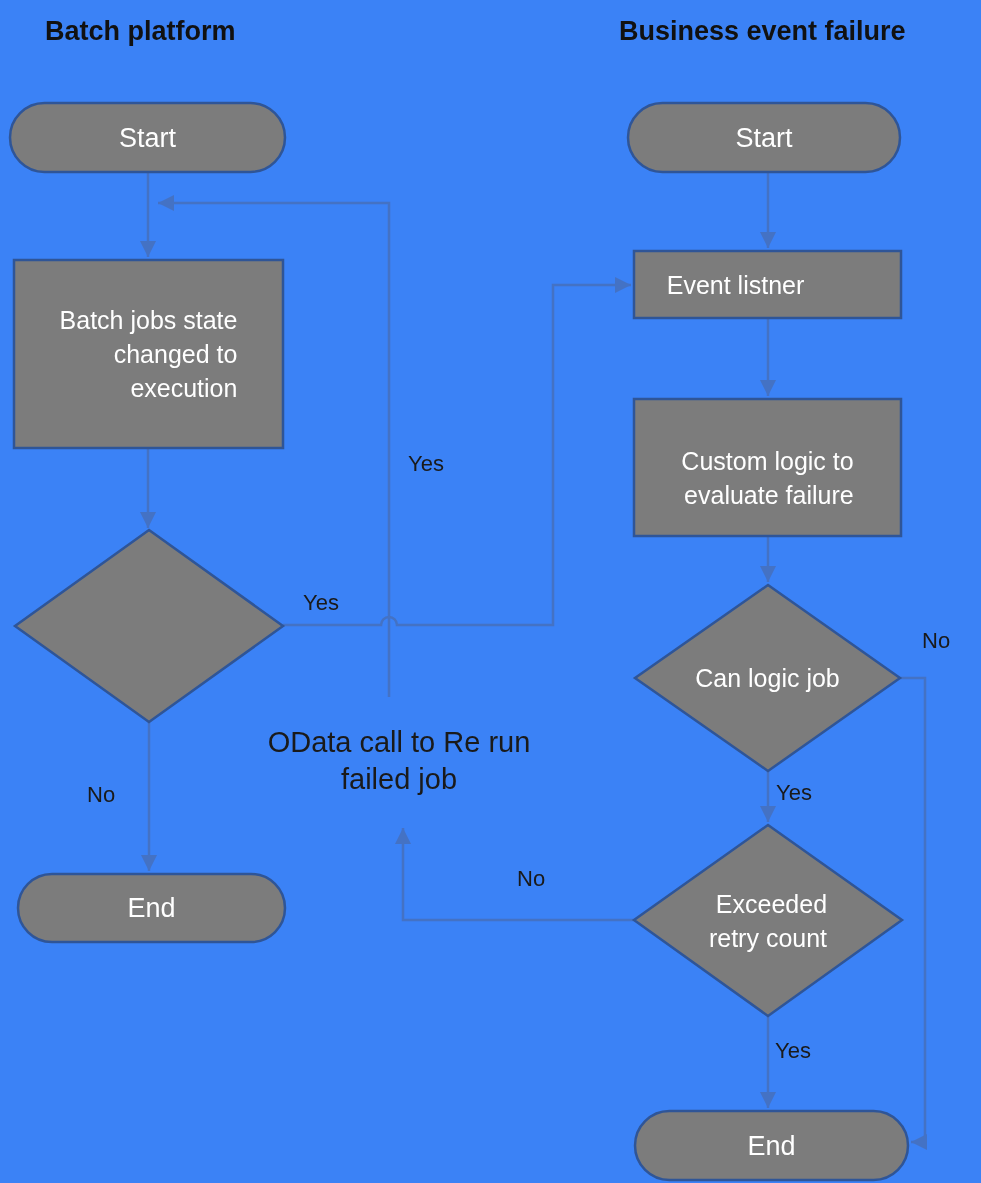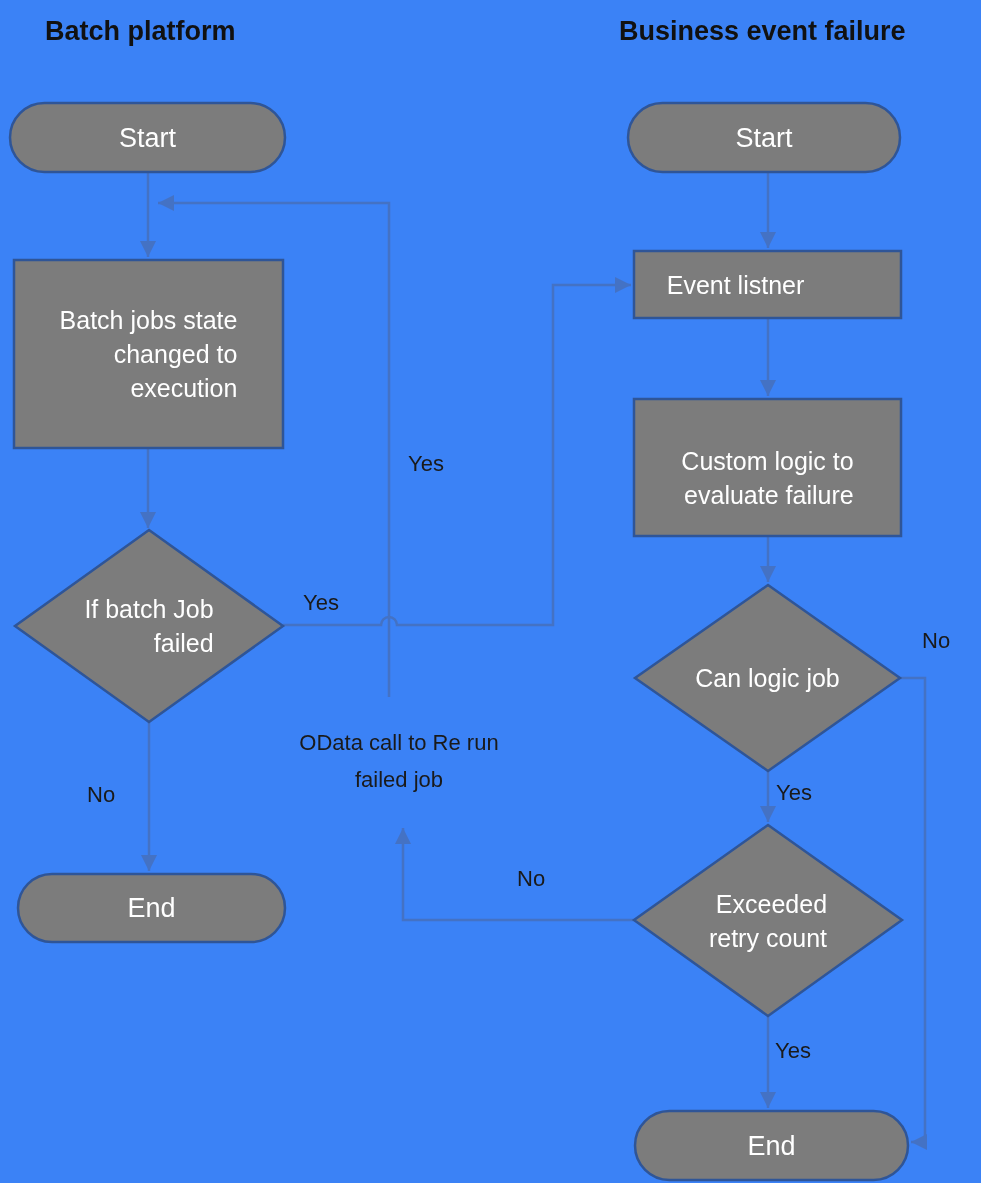--- a/index.html
+++ b/index.html
@@ -22,21 +22,21 @@
   }
   .node-text.big { font-size:27px; }
   .flow-label {
     position:absolute; color:var(--label-text); font-size:22px; line-height:28px;
     white-space:pre-line;
   }
   .col-title {
     position:absolute; color:#111111; font-size:27px; font-weight:bold;
   }
   .annotation {
-    position:absolute; color:var(--label-text); font-size:22px; line-height:37px;
+    position:absolute; color:var(--label-text); font-size:29px; line-height:37px;
     text-align:center; white-space:pre-line;
   }
 </style>
 </head>
 <body>
 
 <div class="canvas">
 
   <svg viewBox="0 0 981 1183">
     <defs>
@@ -71,22 +71,20 @@
     <rect class="shape" x="635" y="1111" width="273" height="69" rx="34.5"></rect>
   </svg>
 
   <div class="col-title" style="left:45px; top:16px;">Batch platform</div>
   <div class="col-title" style="left:619px; top:16px;">Business event failure</div>
 
   <div class="node-text big" style="left:10px; top:103px; width:275px; height:69px;">Start</div>
   <div class="node-text" style="left:14px; top:260px; width:269px; height:188px;">Batch jobs state
 changed to
 execution</div>
-  <div class="node-text" style="left:15px; top:530px; width:268px; height:192px;">If batch Job
-failed</div>
   <div class="node-text big" style="left:18px; top:874px; width:267px; height:68px;">End</div>
 
   <div class="node-text big" style="left:628px; top:103px; width:272px; height:69px;">Start</div>
   <div class="node-text" style="left:602px; top:251px; width:267px; height:67px;">Event listner</div>
   <div class="node-text" style="left:634px; top:409px; width:267px; height:137px;">Custom logic to
 evaluate failure</div>
   <div class="node-text" style="left:635px; top:585px; width:265px; height:186px;">Can logic job</div>
   <div class="node-text" style="left:634px; top:825px; width:268px; height:191px;">Exceeded
 retry count</div>
   <div class="node-text big" style="left:635px; top:1111px; width:273px; height:69px;">End</div>

